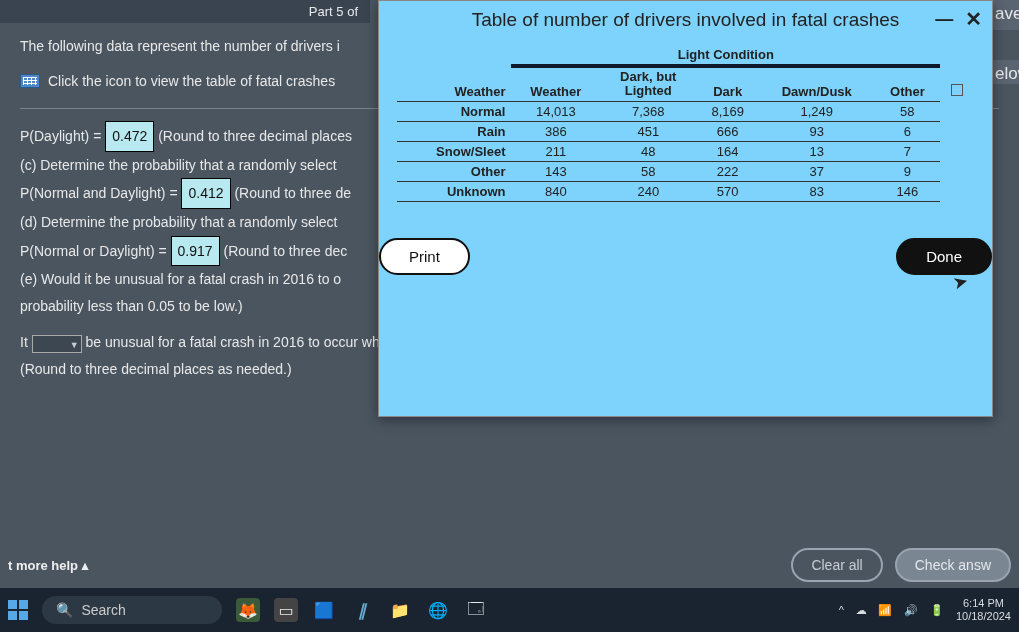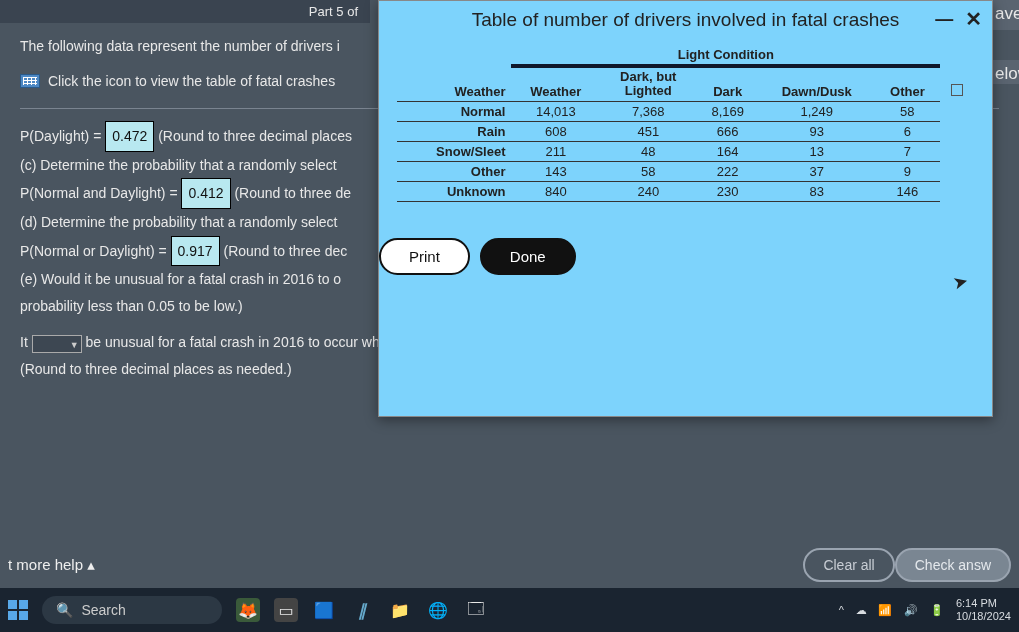--- a/index.html
+++ b/index.html
@@ -121,21 +121,21 @@
     }
     .data-table thead.col-headers th { font-weight: bold; vertical-align: bottom;}
     .copy-icon {
       display: inline-block;
       width: 12px; height: 12px;
       border: 1px solid #555;
       position: relative;
     }
     .modal-buttons {
       display: flex;
-      justify-content: flex-start;
+      justify-content: space-between;
       gap: 10px;
       margin-top: 30px;
     }
     .btn-pill {
       padding: 8px 28px;
       border-radius: 22px;
       font-size: 15px;
       cursor: pointer;
       border: 2px solid #111;
     }
@@ -143,22 +143,22 @@
     .btn-solid { background: #111; color: #fff; }
     .footer-row {
       position: absolute;
       bottom: 50px;
       left: 0; right: 0;
       display: flex;
       justify-content: space-between;
       align-items: center;
       padding: 0 8px;
     }
-    .help-link { font-size: 15px; font-weight: normal; color: #eee; cursor: pointer; }
-    .footer-btns { display: flex; }
+    .help-link { font-size: 13px; font-weight: bold; color: #eee; cursor: pointer; }
+    .footer-btns { display: flex; gap: 12px; }
     .btn-footer {
       padding: 7px 18px;
       border-radius: 20px;
       border: 2px solid #9aa4b0;
       background: transparent;
       color: #c8cdd4;
       font-size: 14px;
       cursor: pointer;
     }
     .btn-check {
@@ -196,21 +196,21 @@
     }
     .tb-icon { width: 24px; height: 24px; border-radius: 4px; display:flex;align-items:center;justify-content:center;font-size:16px;}
     .tray {
       margin-left: auto;
       display: flex;
       align-items: center;
       gap: 12px;
       color: #d8dce0;
       font-size: 11px;
     }
-    .tray-clock { text-align: left; line-height: 1.2; }
+    .tray-clock { text-align: center; line-height: 1.2; }
     .side-tab {
       position: absolute;
       right: 0; top: 0;
       width: 26px;
       background: #5a6470;
       font-size: 17px;
       padding: 4px 2px;
       text-align: left;
     }
     .side-tab.top { height: 30px; top:0;}
@@ -307,21 +307,21 @@
             <td class="row-header">Normal</td>
             <td>14,013</td>
             <td>7,368</td>
             <td>8,169</td>
             <td>1,249</td>
             <td>58</td>
             <td style="border: none;"></td>
           </tr>
           <tr>
             <td class="row-header">Rain</td>
-            <td>608</td>
+            <td>386</td>
             <td>451</td>
             <td>666</td>
             <td>93</td>
             <td>6</td>
             <td style="border: none;"></td>
           </tr>
           <tr>
             <td class="row-header">Snow/Sleet</td>
             <td>211</td>
             <td>48</td>
@@ -336,21 +336,21 @@
             <td>58</td>
             <td>222</td>
             <td>37</td>
             <td>9</td>
             <td style="border: none;"></td>
           </tr>
           <tr>
             <td class="row-header">Unknown</td>
             <td>840</td>
             <td>240</td>
-            <td>230</td>
+            <td>570</td>
             <td>83</td>
             <td>146</td>
             <td style="border: none;"></td>
           </tr>
         </tbody>
     </table>
   </div>
   <div class="modal-buttons">
     <div class="btn-pill btn-outline">Print</div>
     <div class="btn-pill btn-solid">Done</div>

